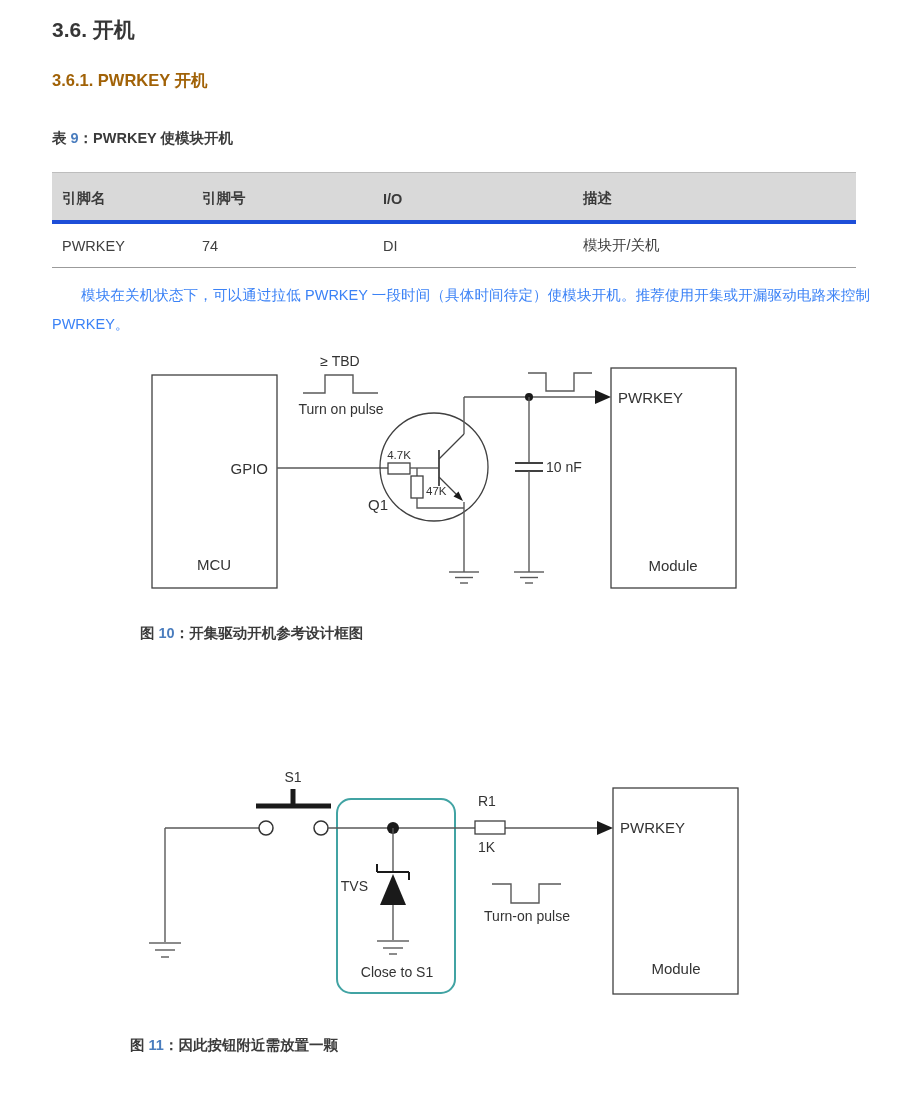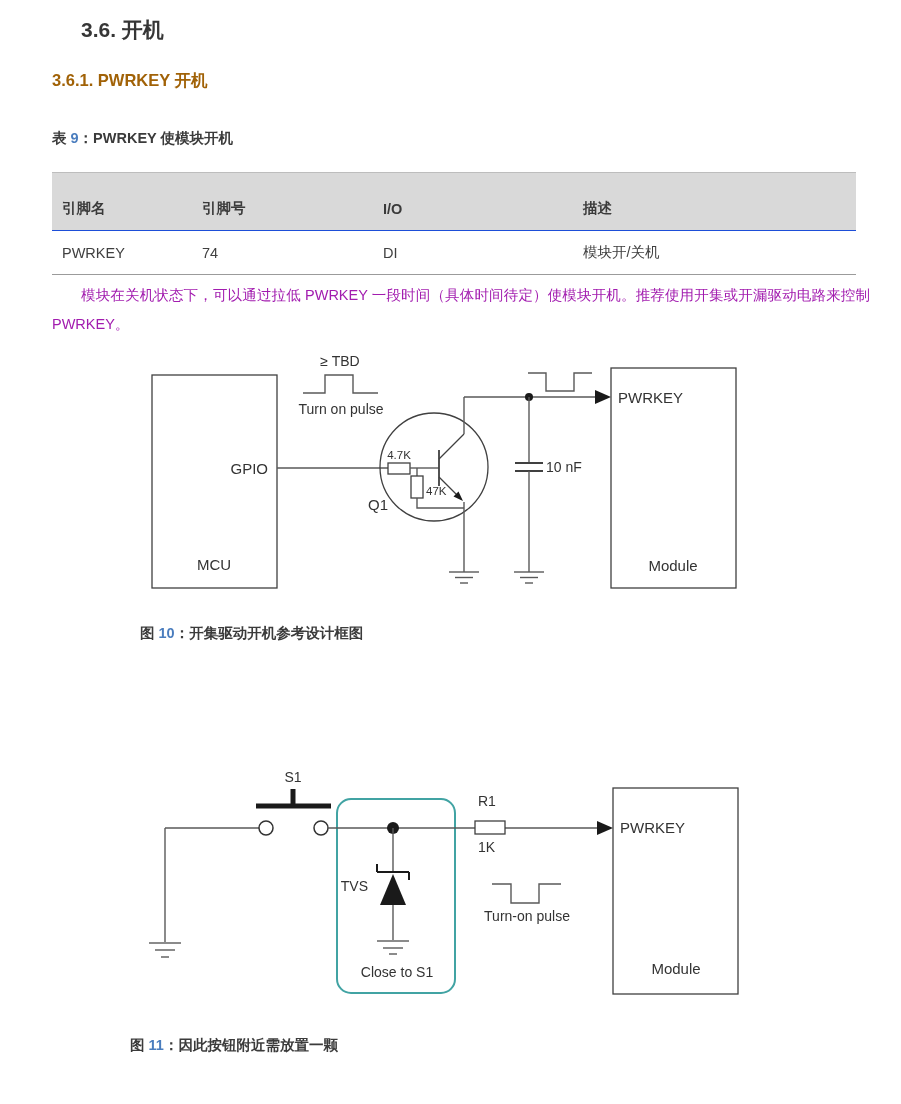--- a/index.html
+++ b/index.html
@@ -1,33 +1,33 @@
 <!DOCTYPE html>
 <html><head>
 <meta charset="utf-8">
 <style>
   html,body{margin:0;padding:0;background:#fff;}
   .page{
     position:relative;width:901px;height:1104px;background:#fff;overflow:hidden;
     font-family:"Liberation Sans","DejaVu Sans",sans-serif;color:#3f3f3f;
   }
   .abs{position:absolute;}
-  .h1{left:52px;top:16px;font-size:21px;font-weight:bold;color:#363636;margin-left:29px;}
+  .h1{left:52px;top:16px;font-size:21px;font-weight:bold;color:#363636;}
   .h2{left:52px;top:70px;font-size:16.5px;font-weight:bold;color:#a16207;}
   .tcap{left:52px;top:129px;font-size:14.5px;font-weight:bold;color:#3b3b3b;}
   .ref-num{color:#4a7dbe;}
   .doc-table{left:52px;top:172px;width:804px;border-collapse:collapse;table-layout:fixed;font-size:14.5px;}
   .doc-table th{
     background:#d9d9d9;text-align:left;font-weight:bold;color:#3b3b3b;
-    height:43px;padding:14px 0 0 10px;border-top:1px solid #bdbdbd;border-bottom:1px solid #1d4ed8;
+    height:43px;padding:4px 0 0 10px;border-top:1px solid #bdbdbd;border-bottom:4px solid #1d4ed8;
   }
   .doc-table td{
     height:43px;padding:0 0 0 10px;border-bottom:1px solid #9b9b9b;color:#404040;
   }
-  .para{left:52px;width:818px;font-size:14.5px;line-height:29px;color:#a21caf;
+  .para{left:52px;width:818px;font-size:14.5px;line-height:29px;color:#3b82f6;
     text-align:justify;text-indent:2em;}
   .p1{top:281px;}
   .p2{top:687px;}
   .figcap{font-size:14.5px;font-weight:bold;color:#3b3b3b;text-align:left;}
   .figcap10{left:140px;top:624px;width:620px;}
   .figcap11{left:130px;top:1036px;width:660px;}
   svg text{font-family:"Liberation Sans","DejaVu Sans",sans-serif;fill:#333;}
   .wire{stroke:#595959;stroke-width:1.4;fill:none;}
   .comp{stroke:#404040;stroke-width:1.3;fill:none;}
   .compw{stroke:#404040;stroke-width:1.3;fill:#fff;}

